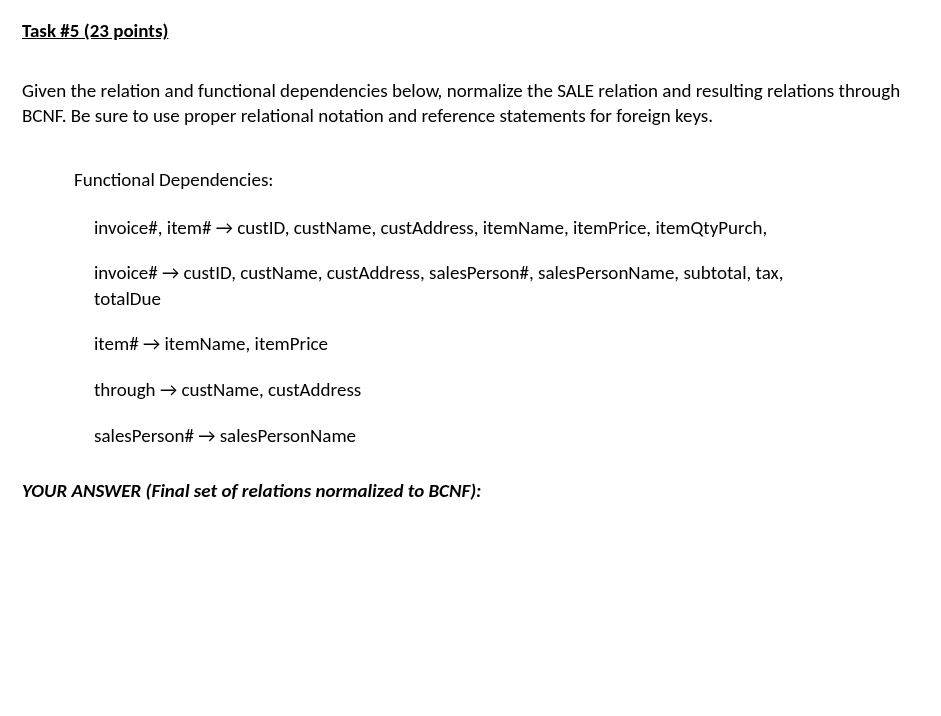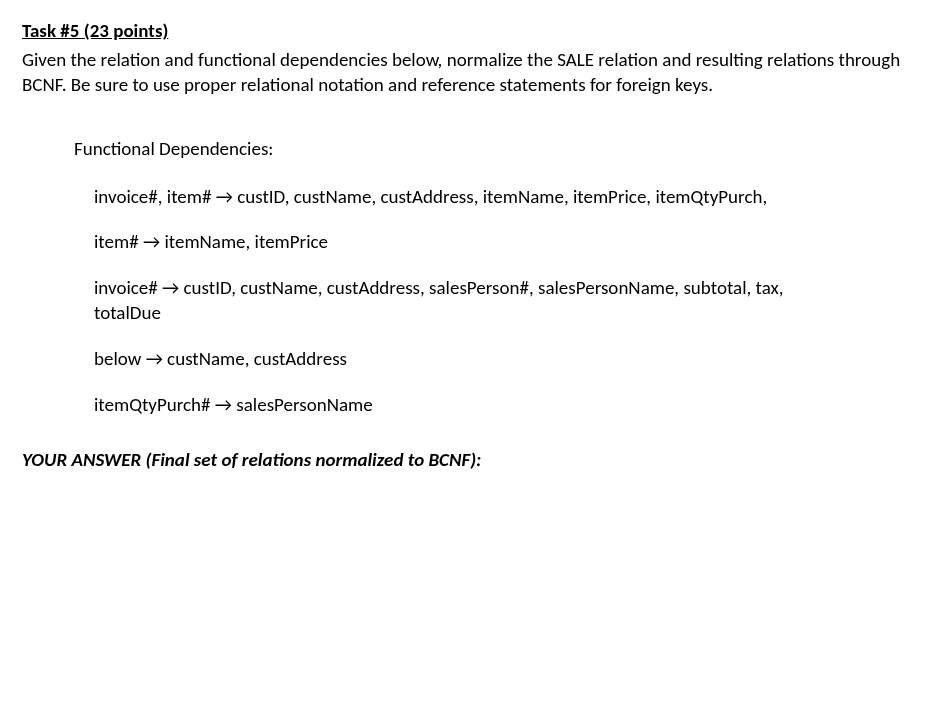--- a/index.html
+++ b/index.html
@@ -12,21 +12,21 @@
       font-size: 19px;
       color: #000;
       background: #fff;
       padding: 18px 22px;
       width: 941px;
       line-height: 1.35;
     }
     .task-header {
       font-weight: bold;
       text-decoration: underline;
-      margin-bottom: 3px;
+      margin-bottom: 34px;
     }
     .intro {
     }
     .relation-block {
       margin-left: 34px;
       margin-bottom: 38px;
     }
     .relation-name {
       display: inline;
     }
@@ -77,38 +77,38 @@
 <div class="fd-list">
 
   <div class="fd-item">
     <span class="fd-line">
       <span>invoice#, item# </span><span class="arrow">→</span><span> custID, custName, custAddress, itemName, itemPrice, itemQtyPurch,</span>
     </span>
   </div>
 
   <div class="fd-item">
     <span class="fd-line">
-      <span>item# </span><span class="arrow">→</span><span> itemName, itemPrice</span>
-    </span>
-  </div>
-
-  <div class="fd-item">
-    <span class="fd-line">
       <span>invoice# </span><span class="arrow">→</span><span> custID, custName, custAddress, salesPerson#, salesPersonName, subtotal, tax,</span>
     </span>
     <span class="fd-line">totalDue</span>
   </div>
 
   <div class="fd-item">
     <span class="fd-line">
-      <span>below </span><span class="arrow">→</span><span> custName, custAddress</span>
+      <span>item# </span><span class="arrow">→</span><span> itemName, itemPrice</span>
     </span>
   </div>
 
   <div class="fd-item">
     <span class="fd-line">
-      <span>itemQtyPurch# </span><span class="arrow">→</span><span> salesPersonName</span>
+      <span>through </span><span class="arrow">→</span><span> custName, custAddress</span>
+    </span>
+  </div>
+
+  <div class="fd-item">
+    <span class="fd-line">
+      <span>salesPerson# </span><span class="arrow">→</span><span> salesPersonName</span>
     </span>
   </div>
 
 </div>
 
 <div class="answer-header">YOUR ANSWER (Final set of relations normalized to BCNF):</div>
 
 </body></html>

